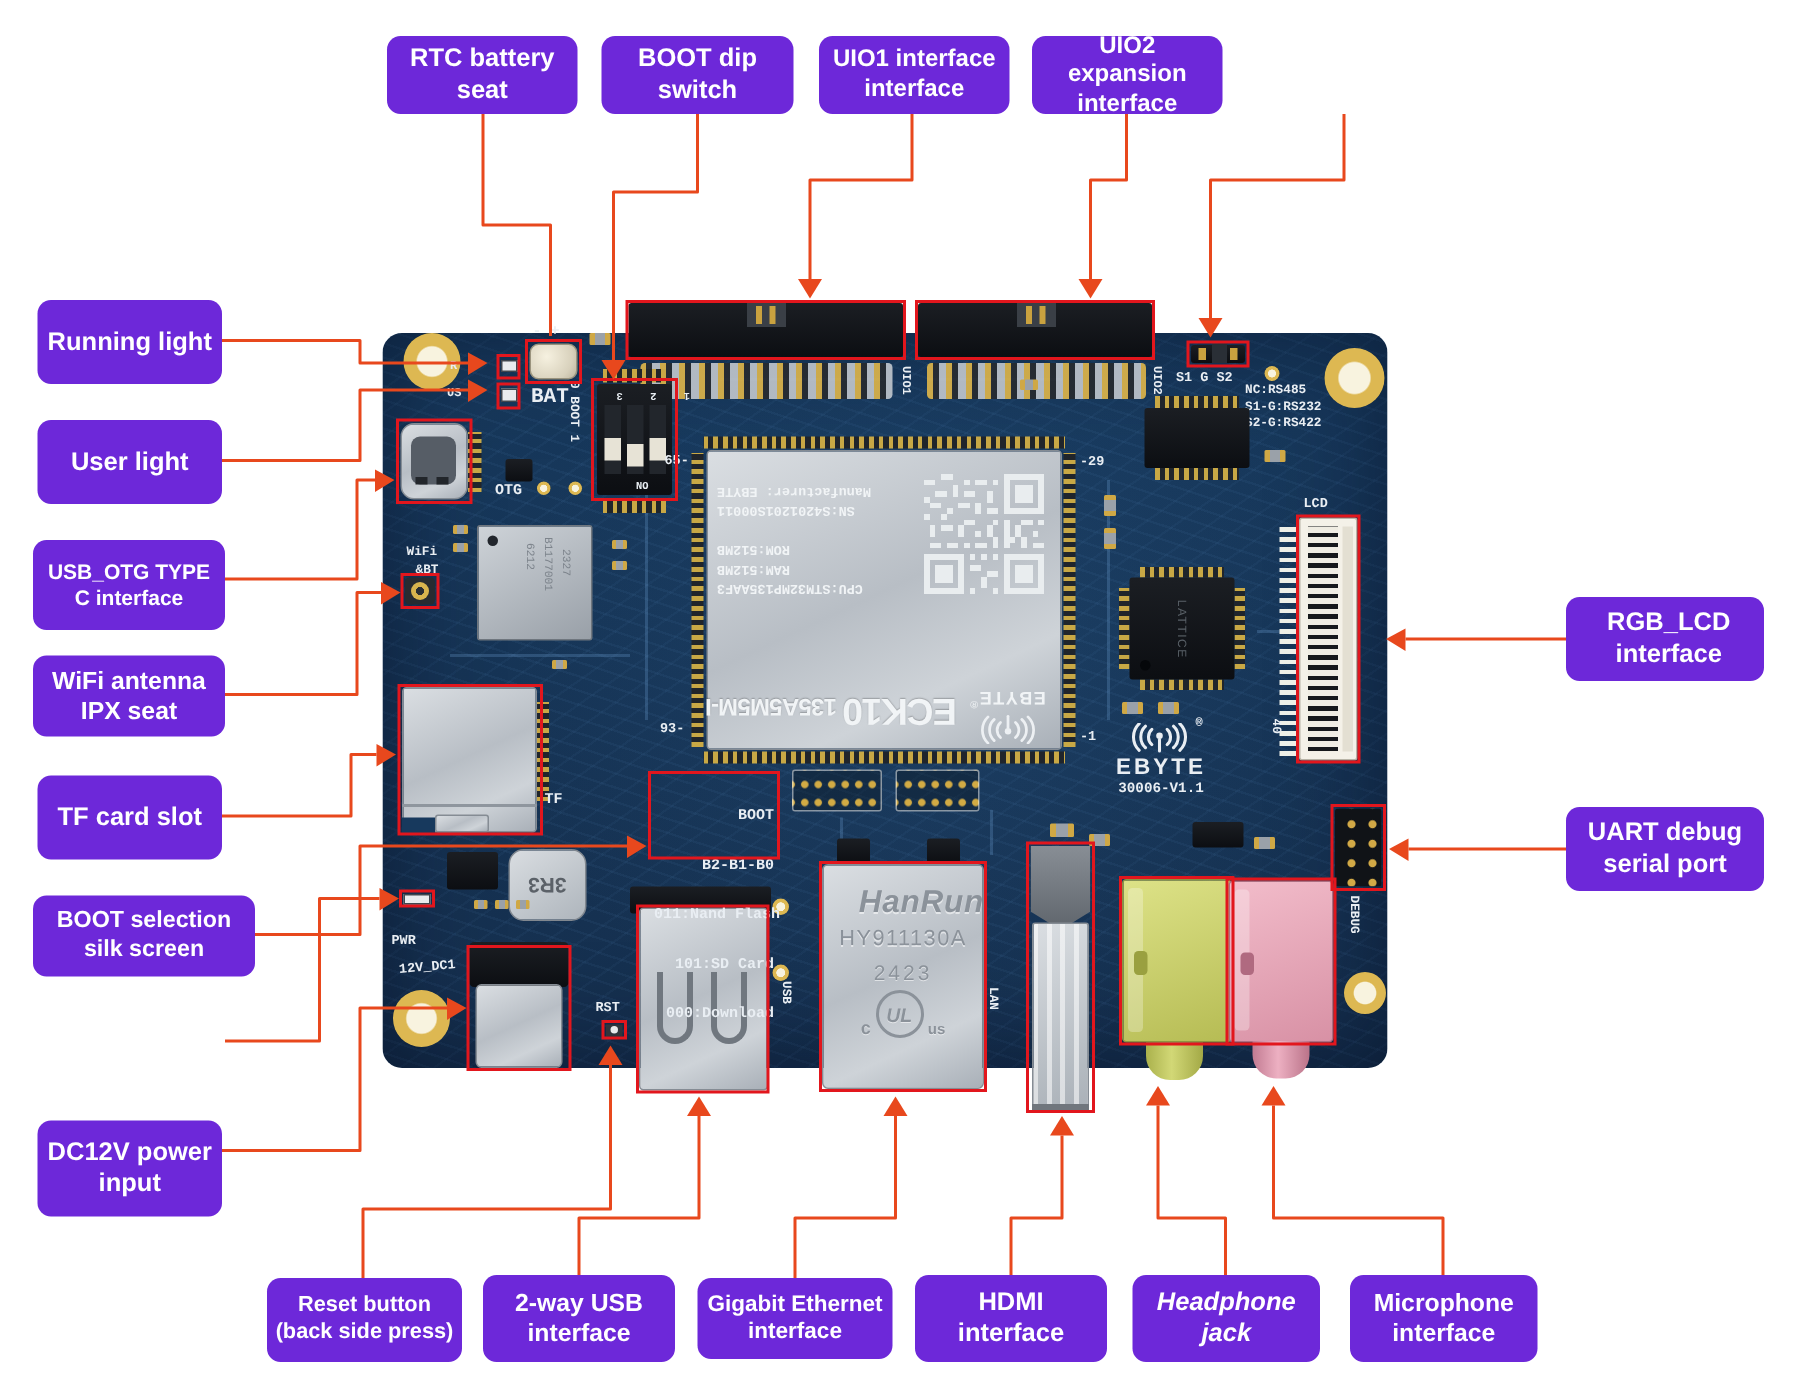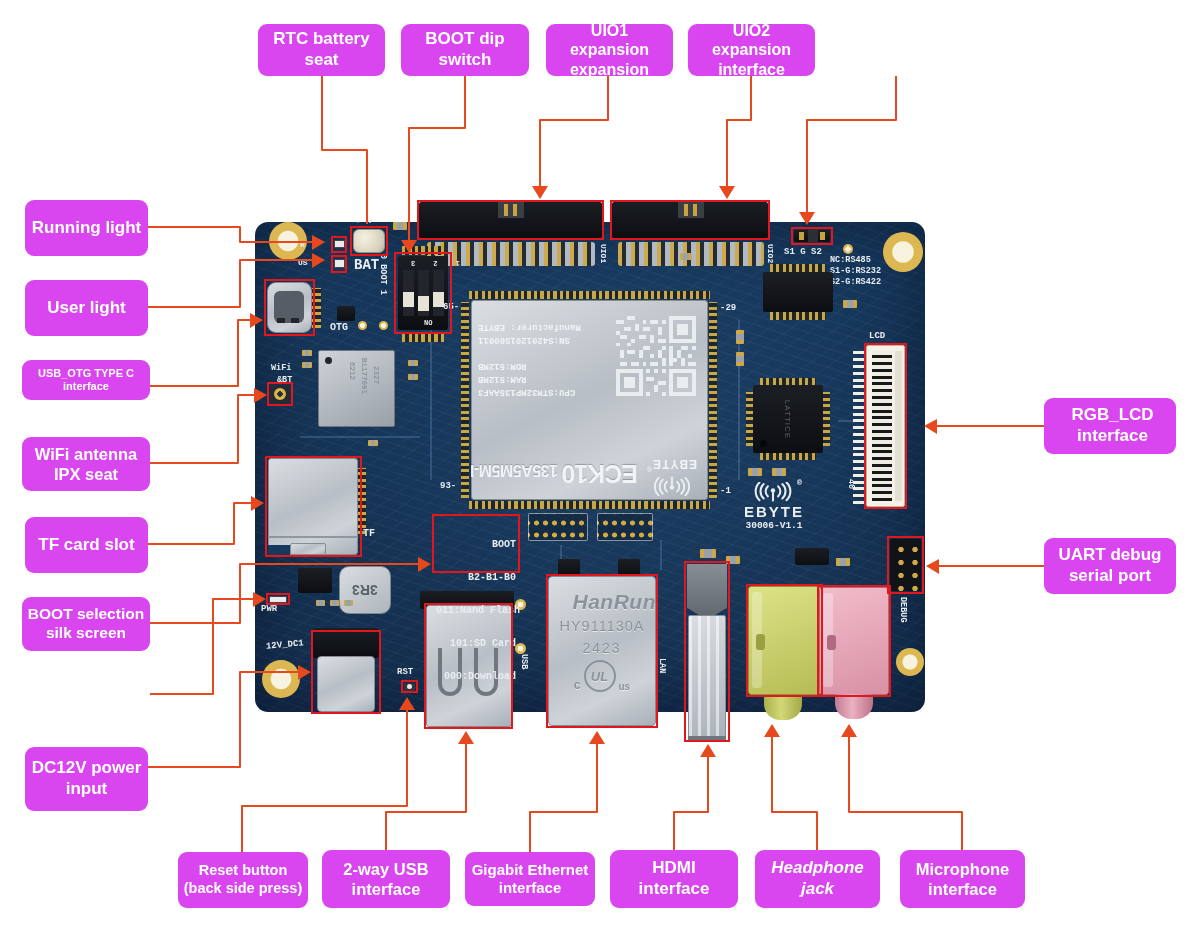--- a/index.html
+++ b/index.html
@@ -1,18 +1,18 @@
 <!DOCTYPE html>
 <html><head>
 <meta charset="utf-8">
 <style>
   html,body{margin:0;padding:0;background:#fff;font-family:"Liberation Sans",sans-serif;}
   #canvas{position:relative;width:1200px;height:932px;background:#fff;overflow:hidden;}
   .abs{position:absolute;box-sizing:border-box;}
-  .callout{position:absolute;box-sizing:border-box;background:#d946ef;color:#fff;border-radius:9px;
+  .callout{position:absolute;box-sizing:border-box;background:#6d28d9;color:#fff;border-radius:9px;
     display:flex;align-items:center;justify-content:center;text-align:center;
     font-weight:600;line-height:1.22;padding:4px 5px;}
   .rbox{position:absolute;box-sizing:border-box;border:2.5px solid #e2161d;}
   .silk{position:absolute;color:#e9eef3;font-family:"Liberation Mono",monospace;font-weight:700;white-space:pre;line-height:1.15;}
   .vt{writing-mode:vertical-rl;text-orientation:mixed;}
   .metal{background:linear-gradient(155deg,#dadee2 0%,#b8bec5 48%,#ced3d8 75%,#a9b0b8 100%);border:1px solid #858c94;}
   .board{position:absolute;left:255px;top:222px;width:670px;height:490px;border-radius:13px;
     background-image:
       radial-gradient(circle at 55% 45%, rgba(70,135,195,.12), rgba(0,0,0,0) 62%),
       repeating-linear-gradient(18deg, rgba(115,175,235,.055) 0 1.5px, rgba(0,0,0,0) 1.5px 9px),
@@ -125,21 +125,21 @@
   <div class="silk" style="left:363px;top:528px;font-size:10px;">TF</div>
 
   <div class="abs" style="left:339px;top:566px;width:52px;height:48px;border-radius:10px;background:linear-gradient(145deg,#d9dde1,#aeb5bc);border:1px solid #80878f;display:flex;align-items:center;justify-content:center;">
     <span class="rot180" style="font-size:14px;font-weight:700;color:#5b6168;">3R3</span>
   </div>
   <div class="chip" style="left:298px;top:568px;width:34px;height:25px;"></div>
   <div class="smd" style="left:316px;top:600px;width:9px;height:6px;"></div>
   <div class="smd" style="left:330px;top:600px;width:9px;height:6px;"></div>
   <div class="smd" style="left:344px;top:600px;width:9px;height:6px;"></div>
   <div class="abs" style="left:269px;top:596px;width:18px;height:7px;background:#e9ebee;border:1px solid #40464e;"></div>
-  <div class="silk" style="left:261px;top:604px;font-size:9px;">PWR</div>
+  <div class="silk" style="left:261px;top:622px;font-size:9px;">PWR</div>
   <div class="silk" style="left:266px;top:640px;font-size:9px;transform:rotate(-5deg);">12V_DC1</div>
 
   <div class="chip" style="left:313px;top:628px;width:66px;height:30px;border-radius:3px;"></div>
   <div class="metal abs" style="left:317px;top:656px;width:58px;height:56px;border-radius:4px;"></div>
 
   <div class="silk" style="left:397px;top:667px;font-size:9px;">RST</div>
   <div class="abs" style="left:404px;top:683px;width:11px;height:8px;background:#30353c;"></div>
   <div class="abs" style="left:407px;top:684px;width:5px;height:5px;background:#e8eaed;border-radius:50%;"></div>
 
   <div class="chip" style="left:420px;top:591px;width:94px;height:18px;"></div>
@@ -409,29 +409,29 @@
     <polyline points="674,852 674,812 708,812 708,757"></polyline>
       <polygon points="700,757 716,757 708,744"></polygon>
     <polyline points="817,852 817,812 772,812 772,737"></polyline>
       <polygon points="764,737 780,737 772,724"></polygon>
     <polyline points="962,852 962,812 849,812 849,737"></polyline>
       <polygon points="841,737 857,737 849,724"></polygon>
   </svg>
 
   <div class="callout" style="left:258px;top:24px;width:127px;height:52px;font-size:17px;">RTC battery seat</div>
   <div class="callout" style="left:401px;top:24px;width:128px;height:52px;font-size:17px;">BOOT dip switch</div>
-  <div class="callout" style="left:546px;top:24px;width:127px;height:52px;font-size:16px;">UIO1 expansion expansion</div>
+  <div class="callout" style="left:546px;top:24px;width:127px;height:52px;font-size:16px;">UIO1 interface interface</div>
   <div class="callout" style="left:688px;top:24px;width:127px;height:52px;font-size:16px;">UIO2 expansion interface</div>
 
   <div class="callout" style="left:25px;top:200px;width:123px;height:56px;font-size:17px;">Running light</div>
   <div class="callout" style="left:25px;top:280px;width:123px;height:56px;font-size:17px;">User light</div>
-  <div class="callout" style="left:22px;top:360px;width:128px;height:40px;font-size:11px;">USB_OTG TYPE C interface</div>
+  <div class="callout" style="left:22px;top:360px;width:128px;height:60px;font-size:14px;">USB_OTG TYPE C interface</div>
   <div class="callout" style="left:22px;top:437px;width:128px;height:54px;font-size:16.5px;">WiFi antenna IPX seat</div>
   <div class="callout" style="left:25px;top:517px;width:123px;height:56px;font-size:17px;">TF card slot</div>
-  <div class="callout" style="left:22px;top:597px;width:128px;height:54px;font-size:15.5px;">BOOT selection silk screen</div>
+  <div class="callout" style="left:22px;top:597px;width:148px;height:54px;font-size:15.5px;">BOOT selection silk screen</div>
   <div class="callout" style="left:25px;top:747px;width:123px;height:64px;font-size:17px;">DC12V power input</div>
 
   <div class="callout" style="left:1044px;top:398px;width:132px;height:56px;font-size:17px;padding-left:10px;">RGB_LCD interface</div>
   <div class="callout" style="left:1044px;top:538px;width:132px;height:56px;font-size:17px;">UART debug serial port</div>
 
   <div class="callout" style="left:178px;top:852px;width:130px;height:56px;font-size:14.5px;">Reset button (back side press)</div>
   <div class="callout" style="left:322px;top:850px;width:128px;height:58px;font-size:16.5px;">2-way USB interface</div>
   <div class="callout" style="left:465px;top:852px;width:130px;height:54px;font-size:15px;">Gigabit Ethernet interface</div>
   <div class="callout" style="left:610px;top:850px;width:128px;height:58px;font-size:17px;">HDMI interface</div>
   <div class="callout" style="left:755px;top:850px;width:125px;height:58px;font-size:17px;font-style:italic;">Headphone jack</div>

